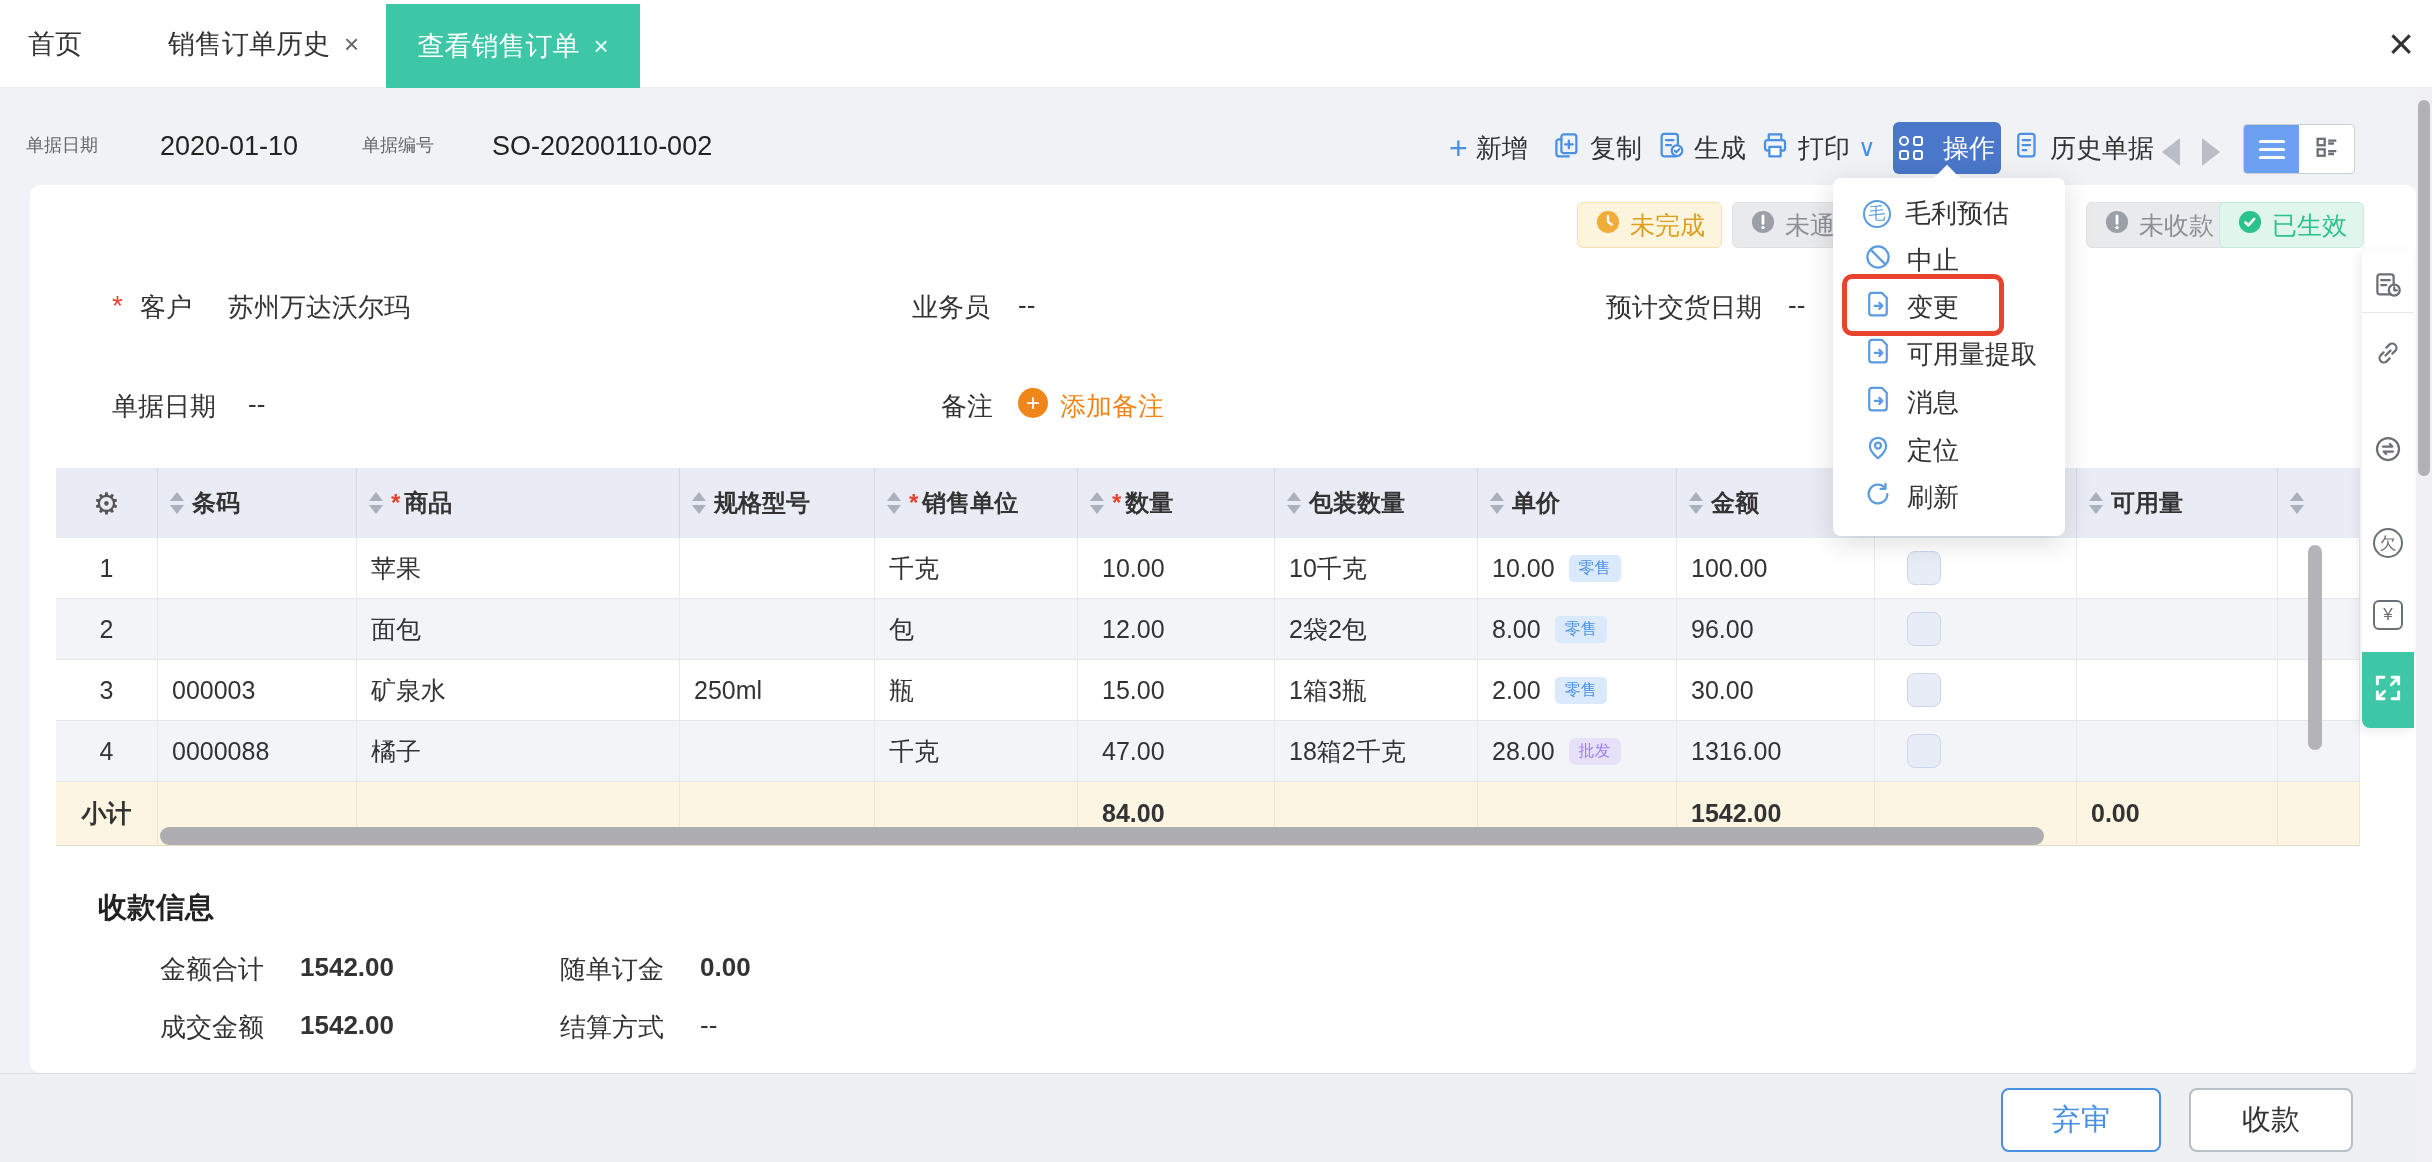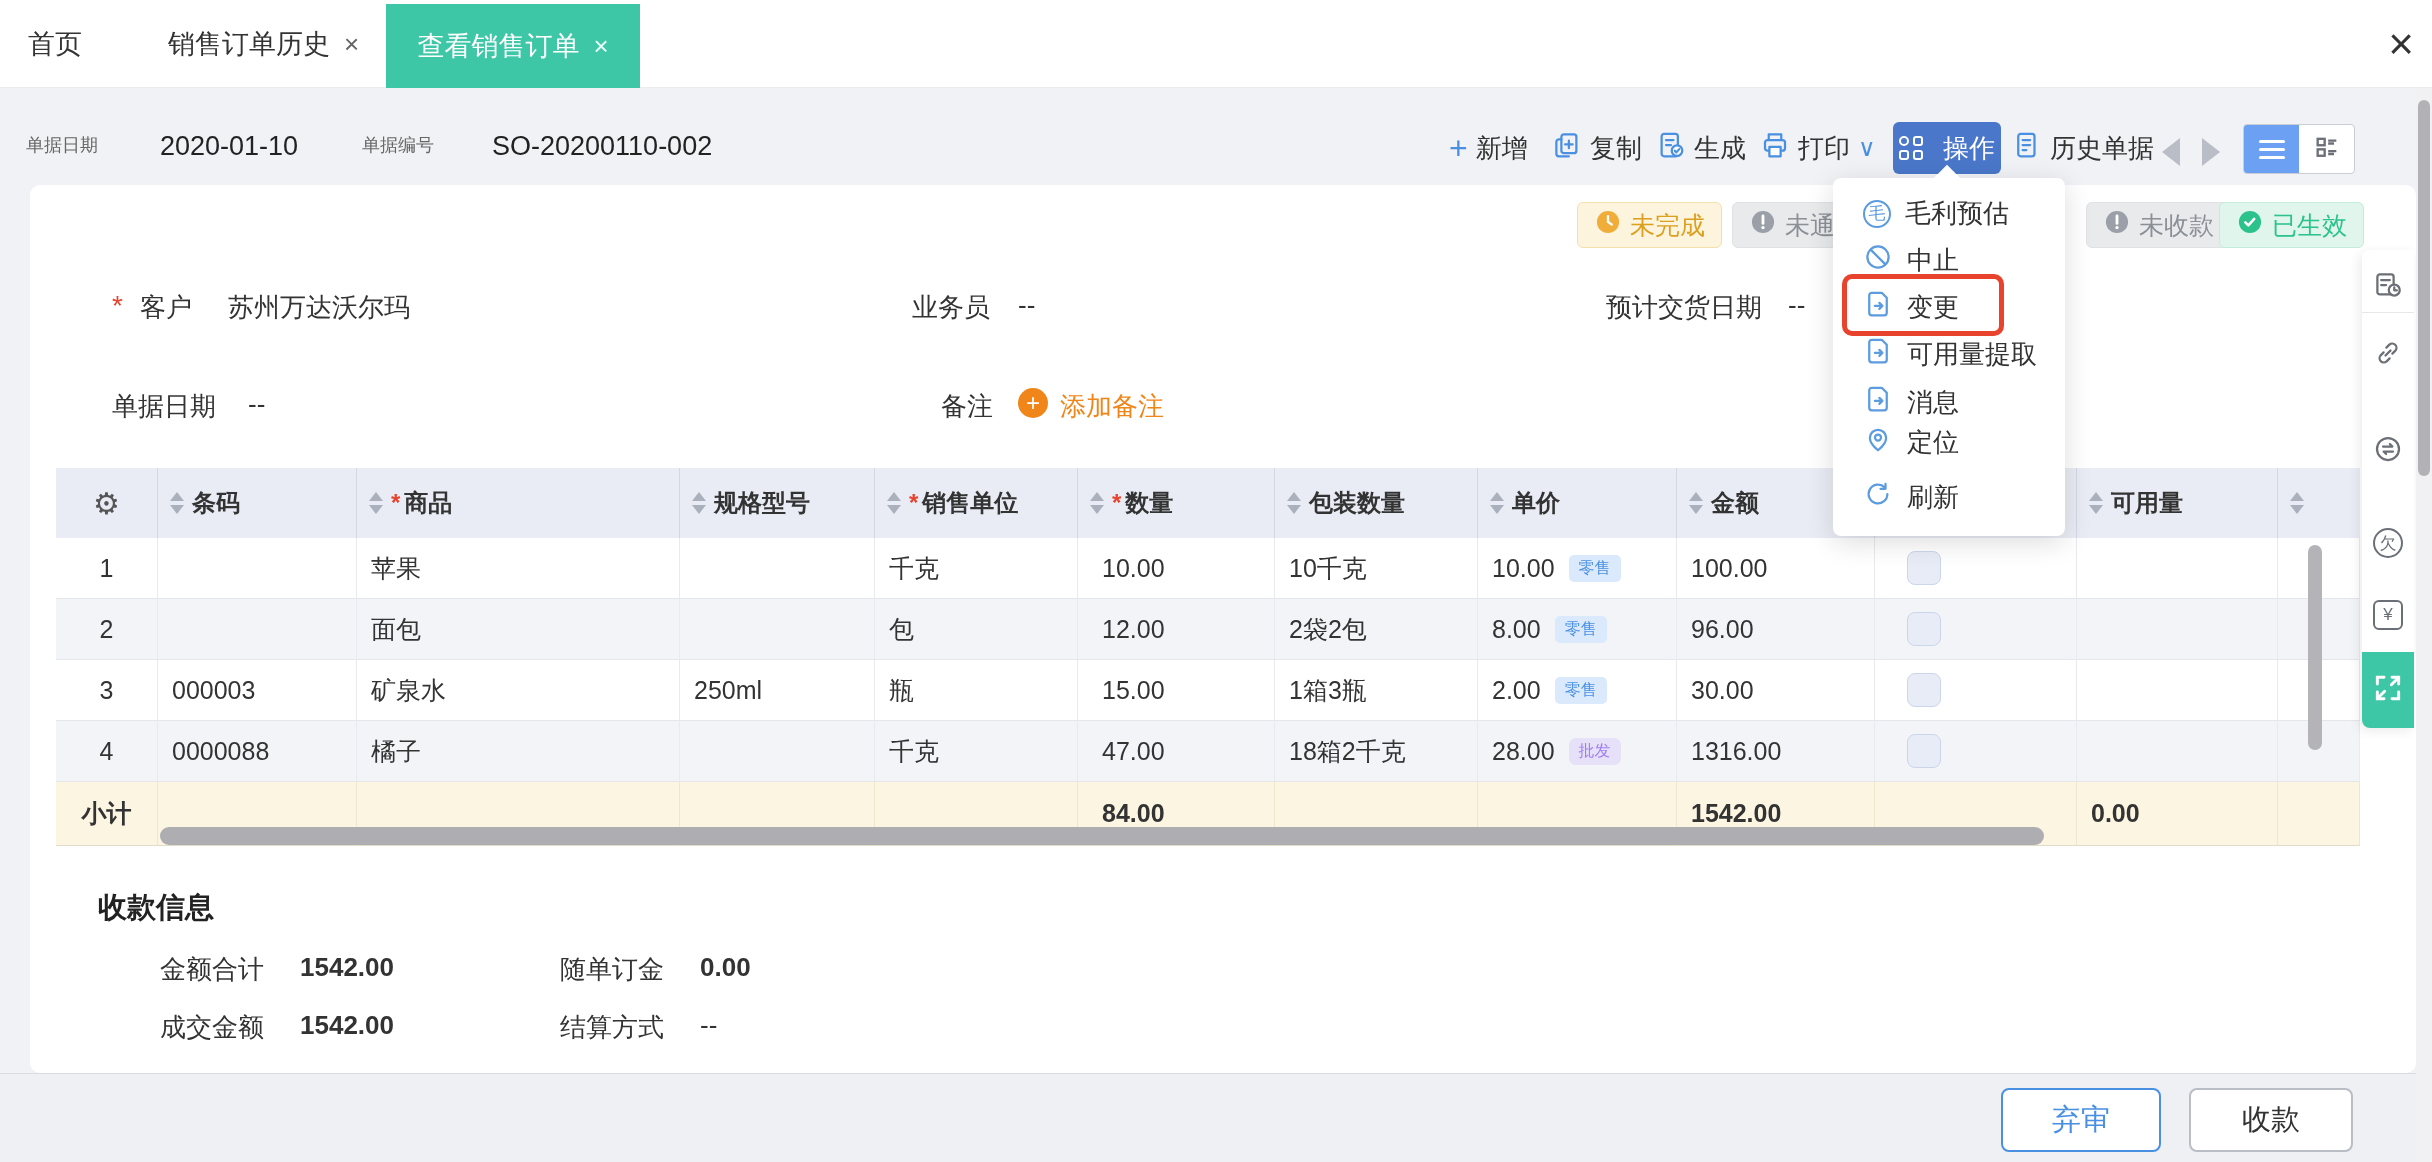--- a/index.html
+++ b/index.html
@@ -474,21 +474,21 @@
           </svg></span>
       <span>可用量提取</span>
     </div>
     <div class="menu-item" style="top:201px;">
       <span><svg viewBox="0 0 24 24">
             <path d="M15 3H7a2 2 0 0 0-2 2v14a2 2 0 0 0 2 2h10a2 2 0 0 0 2-2V7z"></path>
             <path d="M9.5 13.5h6m-2.4-2.4l2.4 2.4-2.4 2.4"></path>
           </svg></span>
       <span>消息</span>
     </div>
-    <div class="menu-item" style="top:241px;">
+    <div class="menu-item" style="top:249px;">
       <span><svg viewBox="0 0 24 24">
             <path d="M12 21s-6.5-5.4-6.5-9.9a6.5 6.5 0 0 1 13 0C18.5 15.6 12 21 12 21z"></path>
             <circle cx="12" cy="10.8" r="2.4"></circle>
           </svg></span>
       <span>定位</span>
     </div>
     <div class="menu-item" style="top:296px;">
       <span><svg viewBox="0 0 24 24">
             <path d="M19.5 12a7.5 7.5 0 1 1-2.2-5.3"></path>
             <path d="M18 3.8v4h-4"></path>

